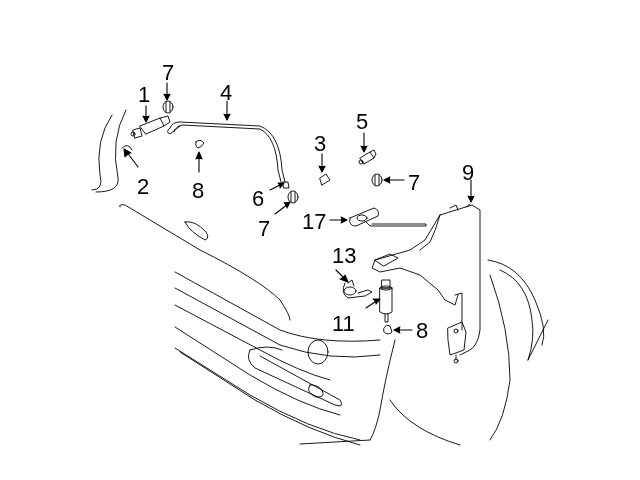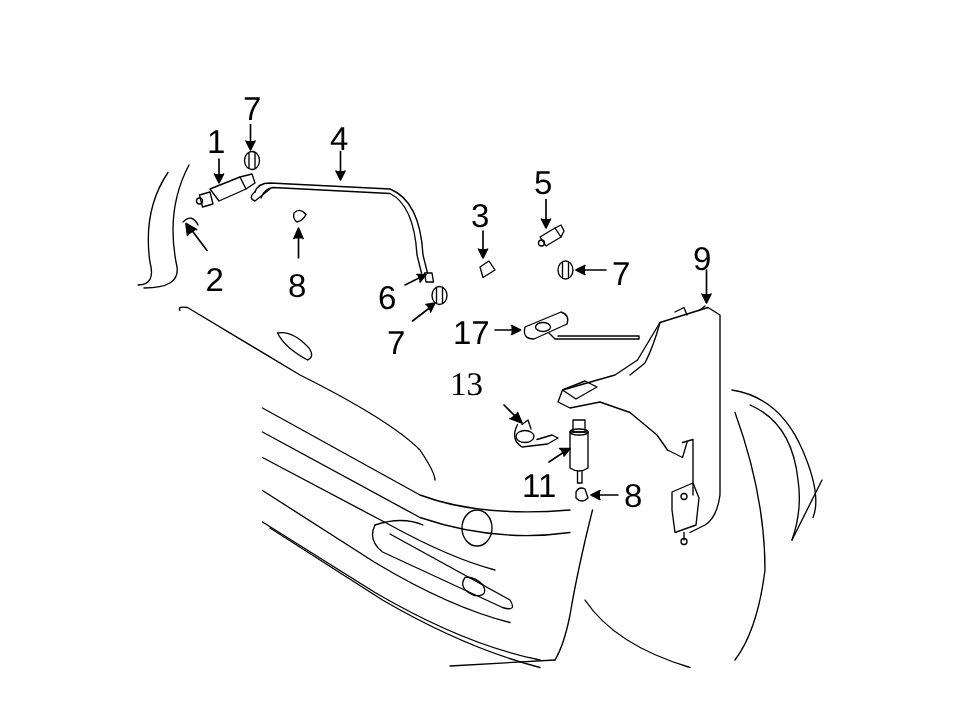--- a/index.html
+++ b/index.html
@@ -162,16 +162,16 @@
   <span class="callout" style="left:314px;top:133px;">3</span>
   <span class="callout" style="left:220px;top:82px;">4</span>
   <span class="callout" style="left:356px;top:111px;">5</span>
   <span class="callout" style="left:252px;top:188px;">6</span>
   <span class="callout" style="left:162px;top:62px;">7</span>
   <span class="callout" style="left:258px;top:218px;">7</span>
   <span class="callout" style="left:408px;top:172px;">7</span>
   <span class="callout" style="left:192px;top:180px;">8</span>
   <span class="callout" style="left:462px;top:162px;">9</span>
   <span class="callout" style="left:302px;top:211px;">17</span>
-  <span class="callout" style="left:348px;top:313px;text-align:right;">11</span>
+  <span class="callout" style="left:332px;top:313px;text-align:right;">11</span>
   <span class="callout" style="left:416px;top:320px;">8</span>
-  <span class="callout" style="left:300px;top:245px;font-family:Liberation Serif, serif;">13</span>
+  <span class="callout" style="left:332px;top:245px;">13</span>
 </div>
 
 </body></html>

